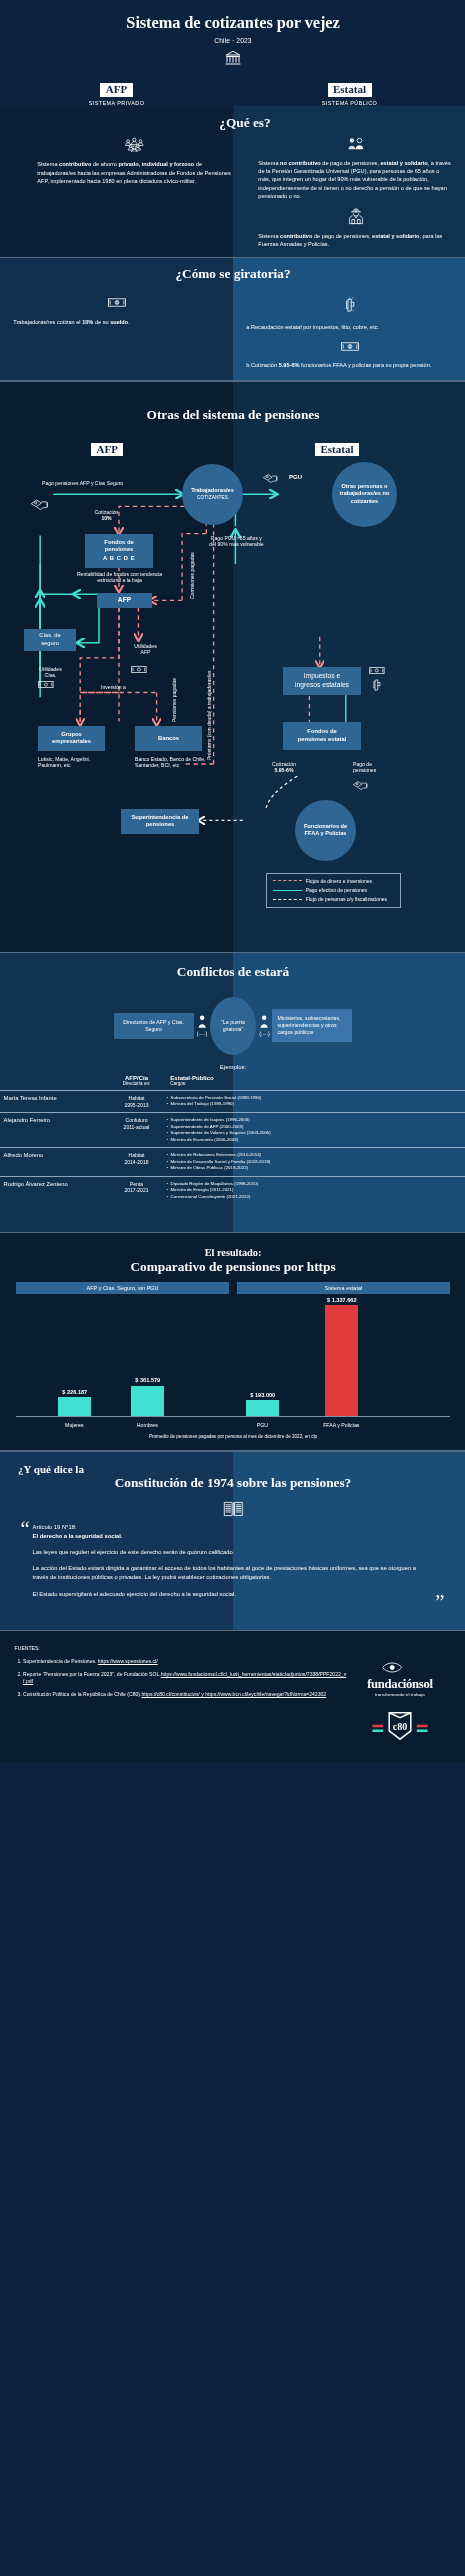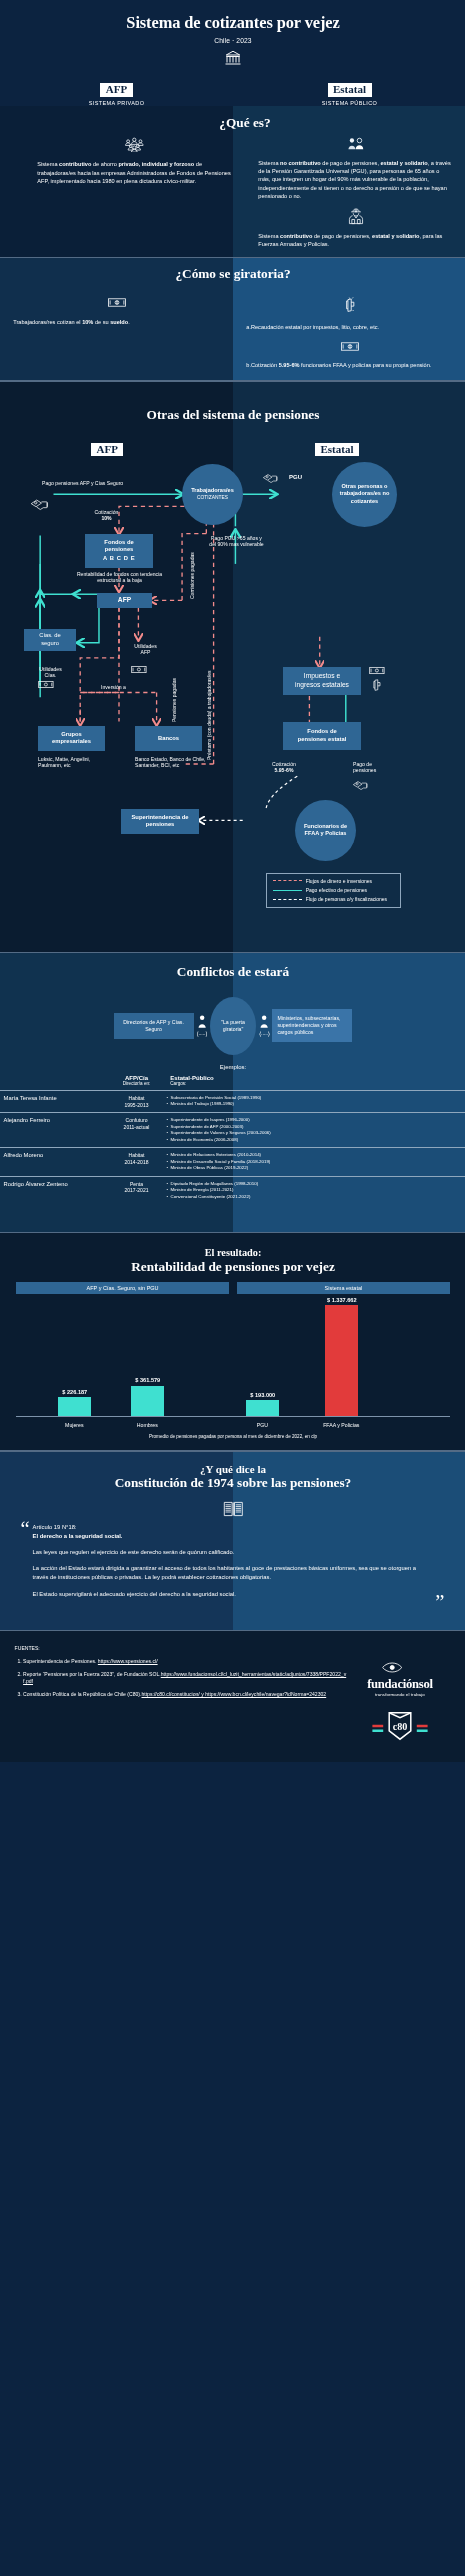--- a/index.html
+++ b/index.html
@@ -580,21 +580,21 @@
         </tbody>
       </table>
       <div style="height:28px;"></div>
     </div>
   </div>
   <div class="sect-divider"></div>
 
   <div class="bg-res">
     <div style="padding-top:13.3px;border-radius:7px;">
       <div class="serif" style="text-align:center;font-size:10.3px;font-weight:700;">El resultado:</div>
-      <h2 class="sect" style="margin-top:1.2px;">Rentabilidad de pensiones por vejez</h2>
+      <h2 class="sect" style="margin-top:1.2px;">Comparativo de pensiones por https</h2>
       <div class="chart-wrap">
         <div class="chart-heads">
           <div class="chead" style="width:50%;">AFP y Cías. Seguro, sin PGU</div>
           <div class="chead" style="width:50%;">Sistema estatal</div>
         </div>
         <div class="plot">
           <div class="axis"></div>
           <div id="bars">
               <div class="bar" style="left: 42px; width: 33px; height: 19px; background: rgb(63, 224, 208);"></div>
               <div class="barlabel" style="left: 34px; width: 50px; bottom: 37px;">$ 226.187</div>
@@ -615,21 +615,21 @@
     </div>
   </div>
   <div class="sect-divider"></div>
 
   <div style="position:relative;">
     <div class="split" style="position:absolute;inset:0;">
         <div class="half-l bg-const-l"></div>
         <div class="half-r bg-const-r"></div>
       </div>
     <div class="const-in">
-      <div class="serif" style="text-align:center;font-size:11px;font-weight:700;">¿Y qué dice la</div>
+      <div class="serif" style="text-align:left;font-size:11px;font-weight:700;">¿Y qué dice la</div>
       <h2 class="sect">Constitución de 1974 sobre las pensiones?</h2>
       <div style="text-align:center;margin-top:9.7px;">
         <svg width="20.6" height="18" viewBox="0 0 34 30" fill="none" stroke="#fff" stroke-width="1.4">
           <path d="M2 4h13v22H2zM19 4h13v22H19zM17 4v22"></path>
           <path d="M4 8h9M4 11h9M4 14h9M4 17h9M4 20h9M21 8h9M21 11h9M21 14h9M21 17h9M21 20h9"></path>
         </svg>
       </div>
       <div style="position:relative;margin-top:2.4px;">
         <span class="qmark" style="position:absolute;left:2.4px;top:0;">“</span>
         <div class="const-txt">

